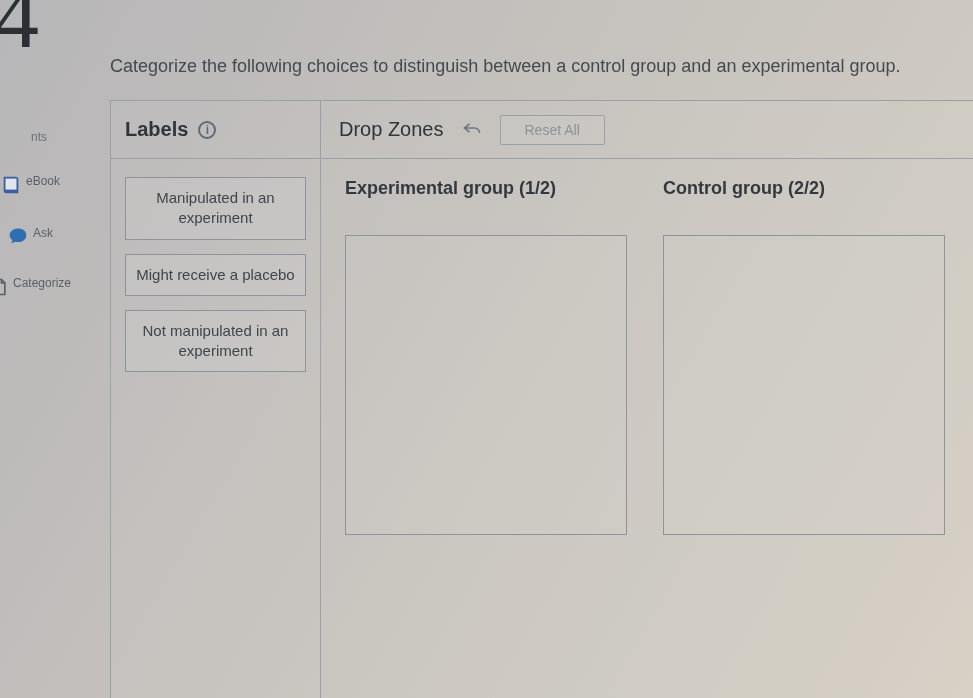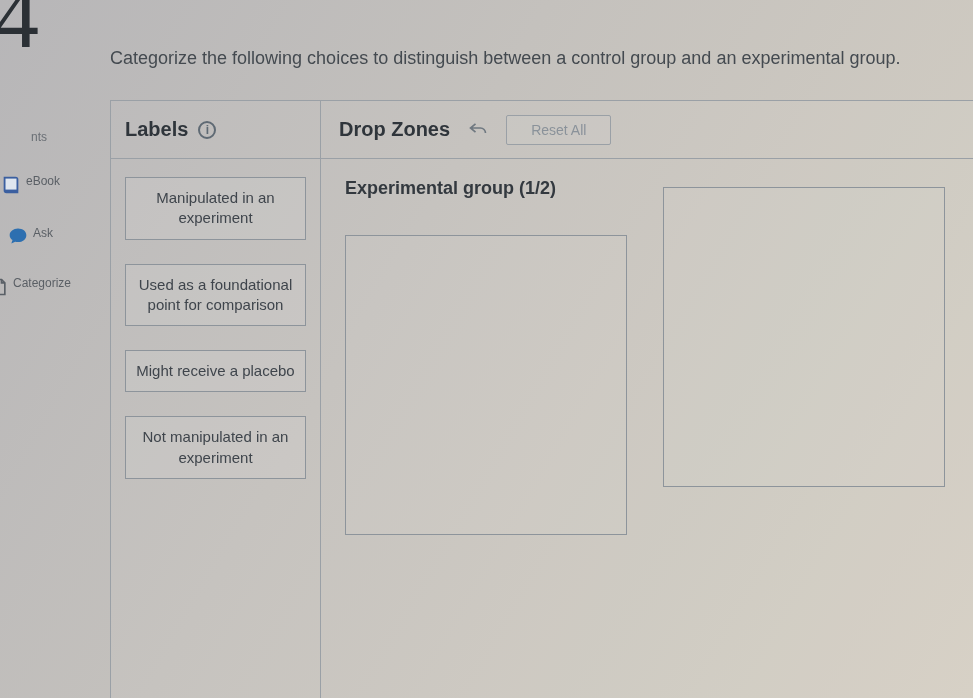--- a/index.html
+++ b/index.html
@@ -17,21 +17,21 @@
     left: -6px;
     font-size: 90px;
     font-weight: 400;
     color: #2b3035;
     line-height: 1;
     font-family: Georgia, "Times New Roman", serif;
   }
   
   .prompt {
     position: absolute;
-    top: 48px;
+    top: 56px;
     left: 110px;
     right: 10px;
     font-size: 18px;
     color: #444a50;
   }
   
   .sidebar {
     position: absolute;
     left: 0;
     top: 130px;
@@ -79,42 +79,42 @@
   .info-circ {
     width: 18px; height: 18px; border: 2px solid #5f6a74; border-radius: 50%;
     display:flex; align-items:center; justify-content:center;
     font-size: 12px; font-weight:700; color:#5f6a74;
     cursor: pointer;
   }
   .labels-list {
     padding: 18px 14px 0 14px;
     display: flex;
     flex-direction: column;
-    gap: 24px;
+    gap: 14px;
   }
   .label-chip {
     border: 1px solid #8d949b;
     background: rgba(255,255,255,0.08);
     padding: 10px 8px;
     text-align: center;
     font-size: 15px;
     line-height: 1.35;
     color: #3f454c;
     cursor: grab;
   }
   .dz-col { flex: 1; display:flex; flex-direction:column; }
   .dz-header {
     height: 58px;
     border-bottom: 1px solid #9aa0a6;
     display: flex;
     align-items: center;
     padding: 0 18px;
     gap: 14px;
   }
-  .dz-header-title { font-size: 20px; font-weight: 700; color: #2f353b; }
+  .dz-header-title { font-size: 20px; font-weight: 400; color: #2f353b; }
   .undo-btn {
     background: none; border: none; cursor: pointer;
     color: #6f7880; padding: 4px;
   }
   .reset-btn {
     border: 1px solid #9aa0a6;
     background: rgba(255,255,255,0.05);
     color: #8a929a;
     padding: 6px 24px;
     font-size: 14px;
@@ -183,21 +183,20 @@
 
 <div class="card">
 
   <div class="labels-col">
     <div class="labels-header">
       <span class="labels-header-title">Labels</span>
       <span class="info-circ">i</span>
     </div>
     <div class="labels-list">
       <div class="label-chip">Manipulated in an experiment</div>
-      <div class="label-chip">Used as a foundational point for comparison</div>
       <div class="label-chip">Might receive a placebo</div>
       <div class="label-chip">Not manipulated in an experiment</div>
     </div>
   </div>
 
   <div class="dz-col">
     <div class="dz-header">
       <span class="dz-header-title">Drop Zones</span>
       <button class="undo-btn">
         <span>
@@ -207,18 +206,19 @@
         </span>
       </button>
       <button class="reset-btn">Reset All</button>
     </div>
     <div class="dz-body">
       <div class="dz-group">
         <div class="dz-group-title">Experimental group (1/2)</div>
         <div class="dz-box"></div>
       </div>
       <div class="dz-group">
+        <div class="dz-group-title">Control group (2/2)</div>
         <div class="dz-box"></div>
       </div>
     </div>
   </div>
 
 </div>
 
 </body></html>

